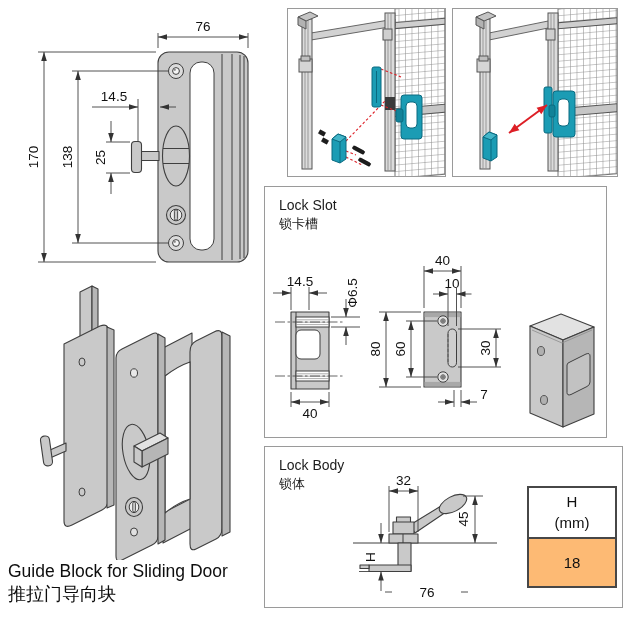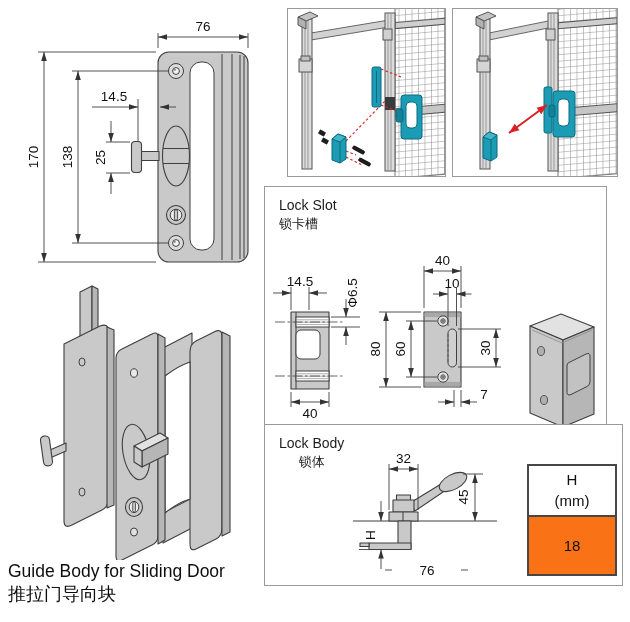--- a/index.html
+++ b/index.html
@@ -26,21 +26,21 @@
   .cline{stroke:#3f3f3f;stroke-width:0.8;fill:none;stroke-dasharray:10 2.5 2.5 2.5;}
   .teal{fill:#1b9cb4;stroke:#0a6a80;stroke-width:1;stroke-linejoin:round;}
   .tealD{fill:#128298;stroke:#0a6a80;stroke-width:1;}
   .tealL{fill:#43b6c9;stroke:#0a6a80;stroke-width:1;}
   .red{stroke:#dd1f26;stroke-width:1.1;fill:none;stroke-dasharray:2.6 2.2;}
   .frame{fill:#dcdcdc;stroke:#555;stroke-width:1;}
   .gline{stroke:#909090;stroke-width:0.9;}
   .htable{position:absolute;left:262px;top:39px;width:86px;border:2px solid #474747;background:#fff;}
   .htable .hd{height:49px;display:flex;flex-direction:column;align-items:center;justify-content:center;
     font-size:15px;line-height:1.35;border-bottom:2px solid #474747;background:#fff;}
-  .htable .vl{height:57px;display:flex;align-items:center;justify-content:center;font-size:15px;background:#f97316;}
+  .htable .vl{height:47px;display:flex;align-items:center;justify-content:center;font-size:15px;background:#fdba74;}
 </style>
 </head>
 <body>
 
 <svg class="abs" style="left:0;top:0;" width="258" height="270" viewBox="0 0 258 270">
   <defs>
     <marker id="h-ae" viewBox="0 0 10 8" markerWidth="10" markerHeight="8" refX="9.5" refY="4" orient="auto" markerUnits="userSpaceOnUse">
       <path d="M0.5,1.2 L9.5,4 L0.5,6.8 Z" fill="#333"></path>
       </marker>
     <marker id="h-as" viewBox="0 0 10 8" markerWidth="10" markerHeight="8" refX="0.5" refY="4" orient="auto" markerUnits="userSpaceOnUse">
@@ -143,21 +143,21 @@
     <g>
       <ellipse class="part" cx="112" cy="237" rx="8.5" ry="9.5"></ellipse>
       <ellipse cx="112" cy="237" rx="4.8" ry="5.6" fill="#eeeeee" stroke="#3f3f3f"></ellipse>
       <rect x="110.7" y="232" width="2.8" height="10" rx="1.2" fill="#c9c9c9" stroke="#3f3f3f" stroke-width="0.8"></rect>
     </g>
     <ellipse cx="112" cy="262" rx="3.5" ry="4" fill="#e0e0e0" stroke="#3f3f3f"></ellipse>
   </g>
 </svg>
 
 <div class="caption">
-  <span class="en">Guide Body for Sliding Door</span>
+  <span class="en">Guide Block for Sliding Door</span>
   <span class="zh">推拉门导向块</span>
 </div>
 
 <div class="panel-box" style="left:287px;top:8px;width:159px;height:169px;">
 <svg width="157" height="167" viewBox="0 0 157 167">
   <defs>
     <pattern id="meshA" width="6.5" height="6.5" patternUnits="userSpaceOnUse">
       <rect width="6.5" height="6.5" fill="#fff"></rect>
       <path d="M0,0 H6.5 M0,0 V6.5" stroke="#8b8b8b" stroke-width="1" fill="none"></path>
     </pattern>
@@ -378,21 +378,21 @@
       <polygon class="part" points="265,139 298,153 298,240 265,226"></polygon>
       <polygon class="part2" points="298,153 329,140 329,227 298,240"></polygon>
       <polyline points="267,143 297,156 327,143" fill="none" stroke="#8d8d8d" stroke-width="0.8"></polyline>
       <ellipse cx="276" cy="164" rx="3.5" ry="4.5" fill="#b0b0b0" stroke="#555"></ellipse>
       <ellipse cx="279" cy="213" rx="3.5" ry="4.5" fill="#b0b0b0" stroke="#555"></ellipse>
       <path d="M305,175 L321,167 Q325,165.5 325,169 L325,195 Q325,198 322,199.5 L306,207.5 Q302,209 302,205.5 L302,178 Q302,176 305,175 Z" fill="#c2c2c2" stroke="#3f3f3f"></path>
     </g>
   </svg>
 </div>
 
-<div class="panel-box" style="left:264px;top:424px;width:359px;height:162px;text-align:center;">
+<div class="panel-box" style="left:264px;top:446px;width:359px;height:162px;">
   <div class="box-title">
     <span class="en">Lock Body</span>
     <span class="zh">锁体</span>
   </div>
   <svg width="357" height="160" viewBox="0 0 357 160" style="position:absolute;left:0;top:0;">
     <defs>
       <marker id="b-ae" viewBox="0 0 10 8" markerWidth="10" markerHeight="8" refX="9.5" refY="4" orient="auto" markerUnits="userSpaceOnUse">
         <path d="M0.5,1.2 L9.5,4 L0.5,6.8 Z" fill="#333"></path>
         </marker>
       <marker id="b-as" viewBox="0 0 10 8" markerWidth="10" markerHeight="8" refX="0.5" refY="4" orient="auto" markerUnits="userSpaceOnUse">

